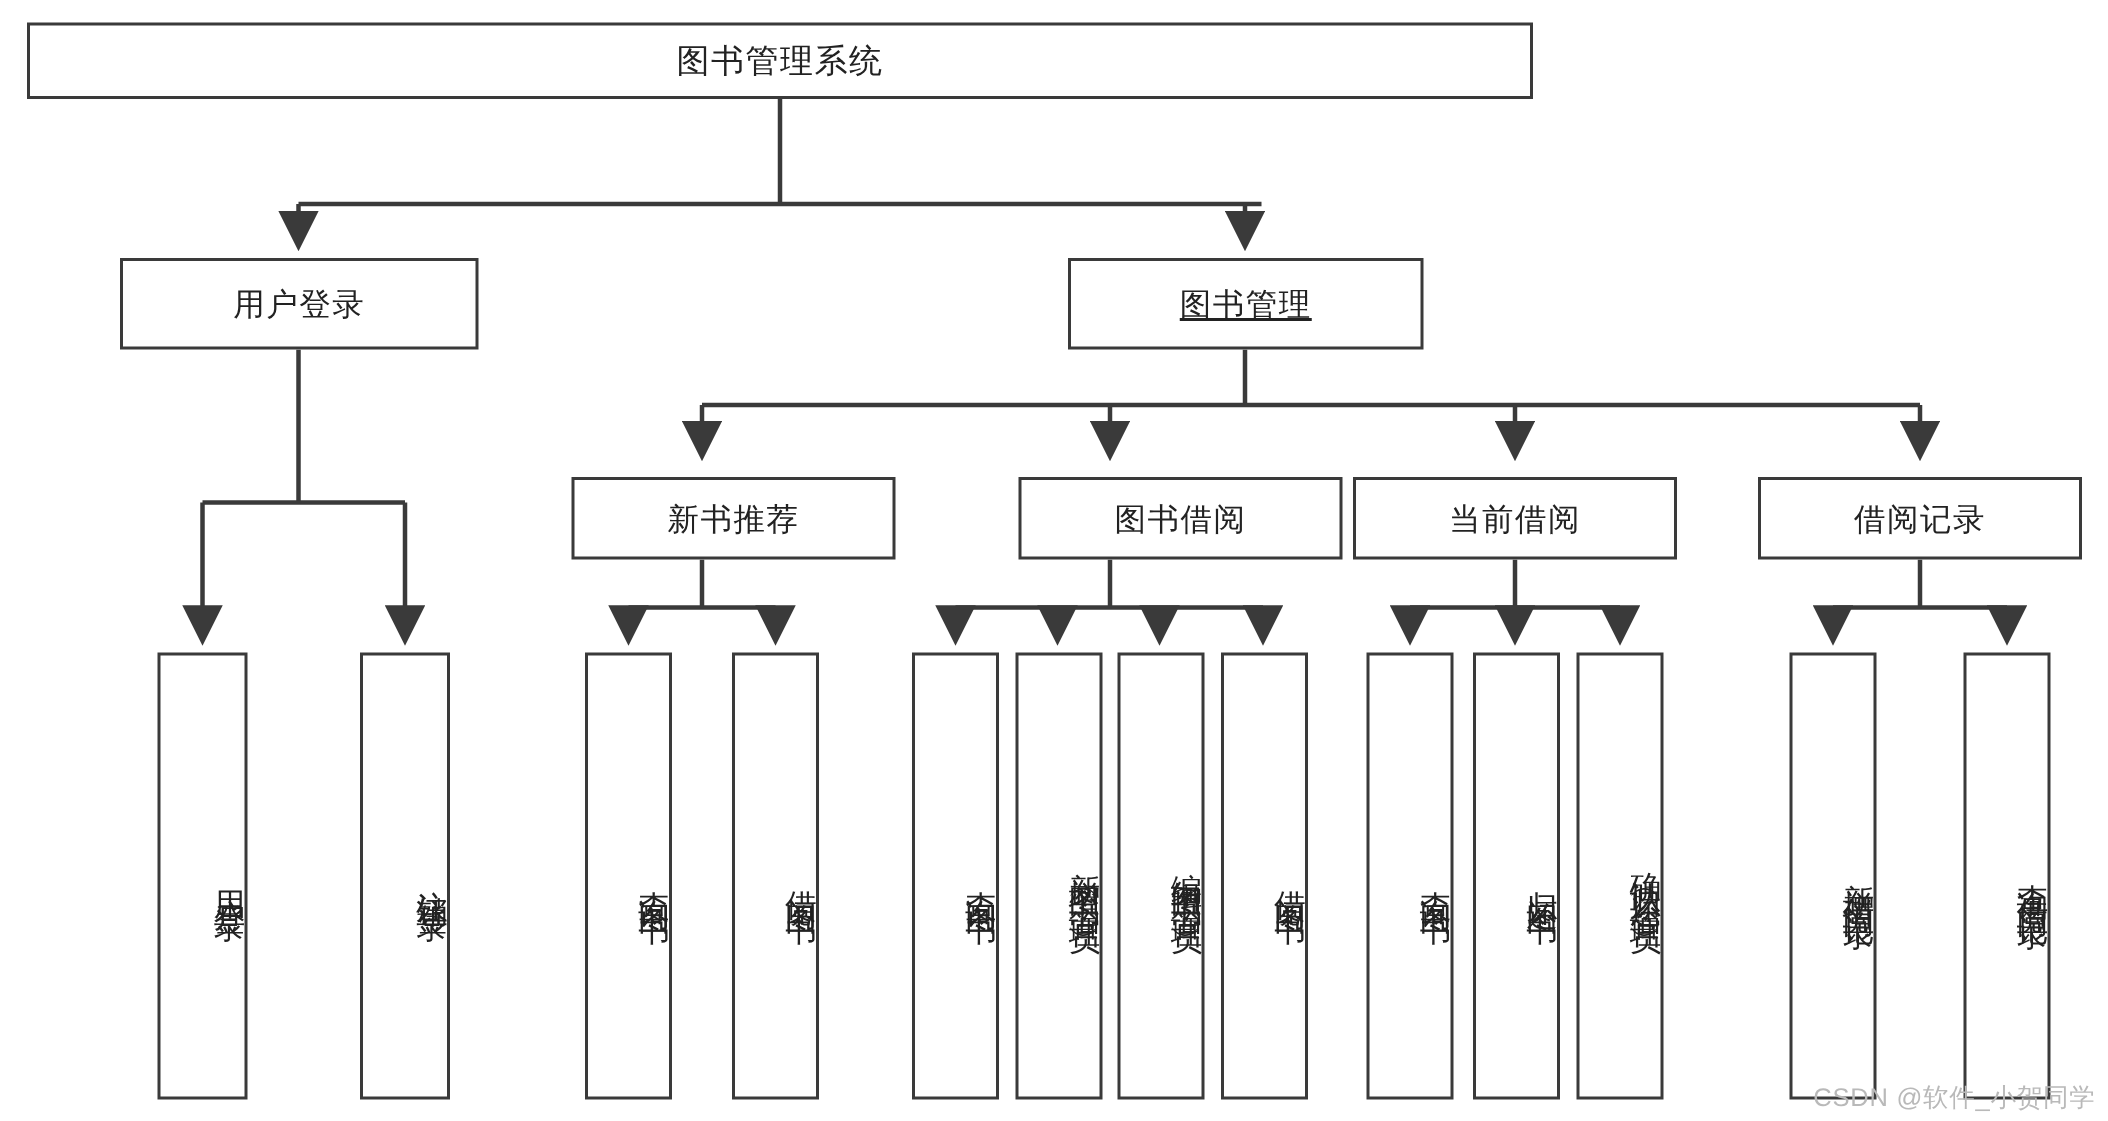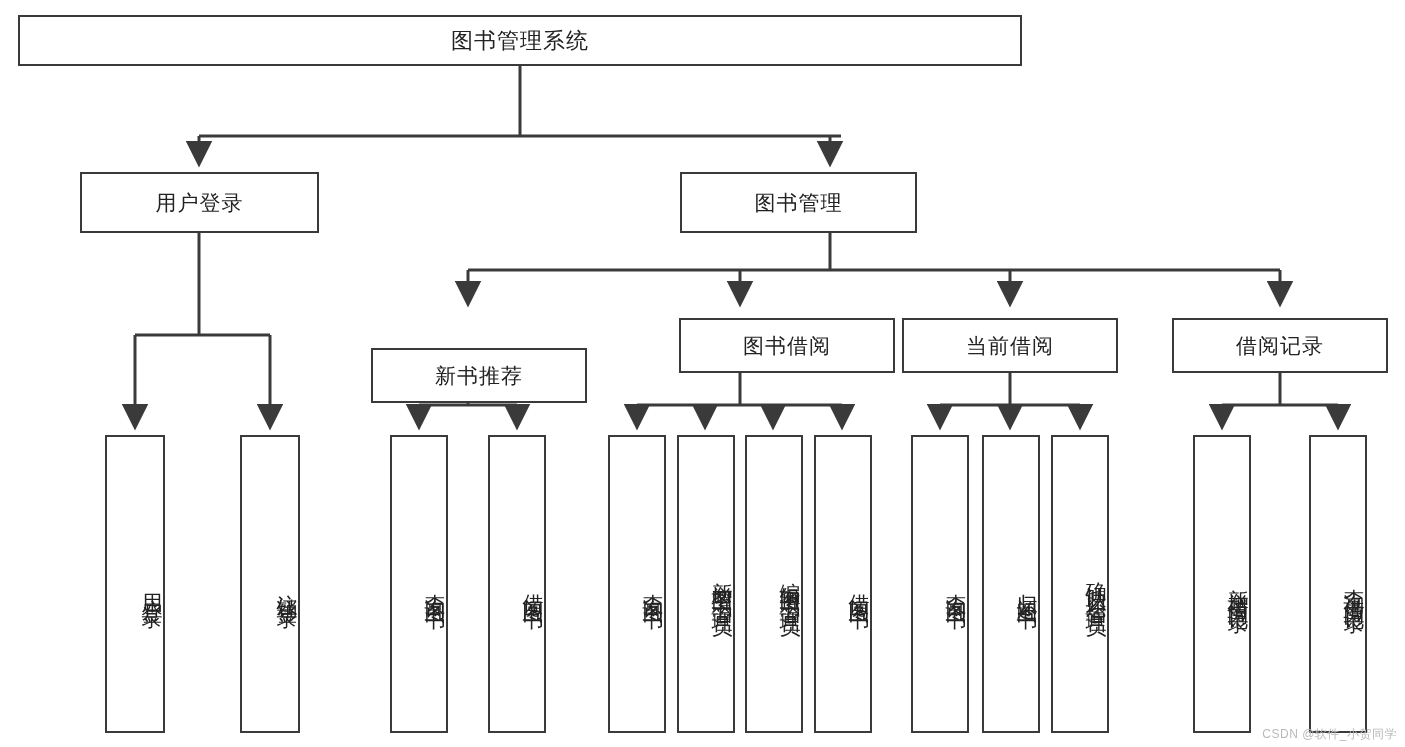--- a/index.html
+++ b/index.html
@@ -32,21 +32,21 @@
     font-size:21px;
     letter-spacing:5px;
     line-height:1;
     padding-top:6px;
     align-items:flex-start;
     justify-content:center;
   }
   .watermark{
     position:absolute;
     right:8px;bottom:4px;
-    font-size:12px;
+    font-size:17px;
     color:#b9b9b9;
     letter-spacing:0.5px;
     white-space:nowrap;
     pointer-events:none;
   }
 </style>
 </head>
 <body>
 
 <div id="canvas">
@@ -97,23 +97,23 @@
       <path d="M 1280 373 L 1280 405"></path>
       <path d="M 1222 405 L 1338 405"></path>
       <path d="M 1222 405 L 1222 426" marker-end="url(#arrow)"></path>
       <path d="M 1338 405 L 1338 426" marker-end="url(#arrow)"></path>
     </g>
   </svg>
 
   <div class="node h title" style="left:18px;top:15px;width:1004px;height:51px;">图书管理系统</div>
 
   <div class="node h" style="left:80px;top:172px;width:239px;height:61px;">用户登录</div>
-  <div class="node h" style="left:680px;top:172px;width:237px;height:61px;">图书管理</div>
+  <div class="node h" style="left:712px;top:172px;width:237px;height:61px;text-decoration:underline;">图书管理</div>
 
-  <div class="node h" style="left:371px;top:318px;width:216px;height:55px;margin-top:30px;">新书推荐</div>
+  <div class="node h" style="left:381px;top:318px;width:216px;height:55px;">新书推荐</div>
   <div class="node h" style="left:632px;top:318px;width:216px;height:55px;margin-left:47px;">图书借阅</div>
   <div class="node h" style="left:1172px;top:318px;width:216px;height:55px;">借阅记录</div>
   <div class="node h" style="left:902px;top:318px;width:216px;height:55px;">当前借阅</div>
 
   <div class="node v" style="left:105px;top:435px;width:60px;height:298px;">用户登录</div>
   <div class="node v" style="left:240px;top:435px;width:60px;height:298px;">注销登录</div>
 
   <div class="node v" style="left:390px;top:435px;width:58px;height:298px;">查询图书</div>
   <div class="node v" style="left:488px;top:435px;width:58px;height:298px;">借阅图书</div>
 

